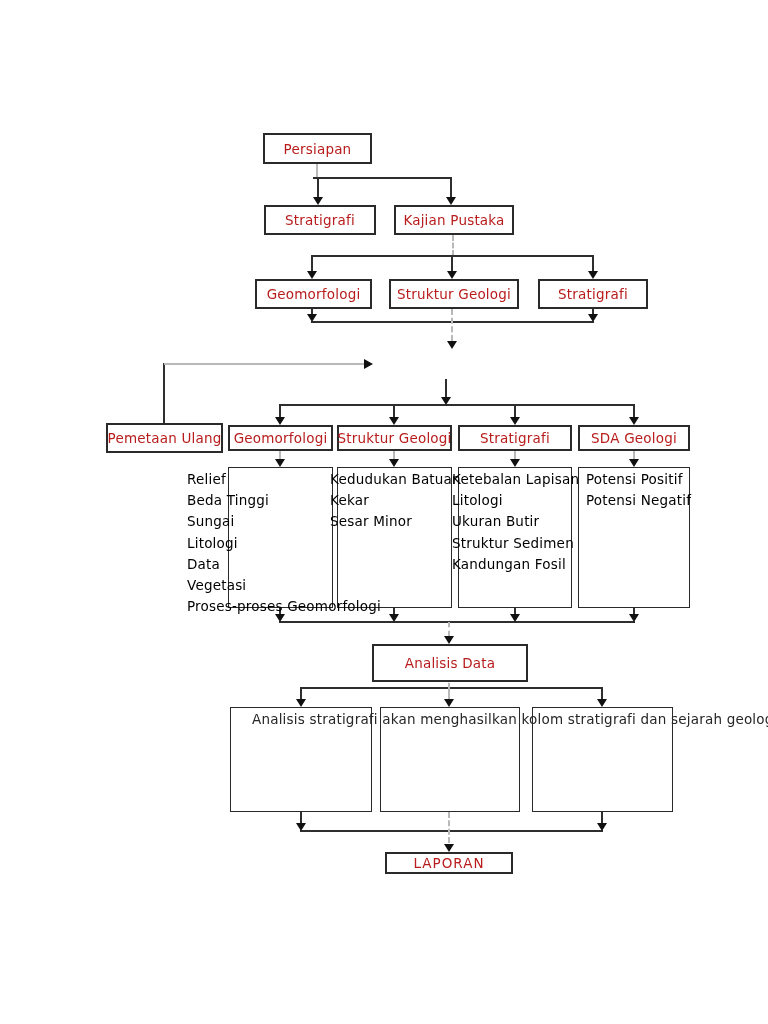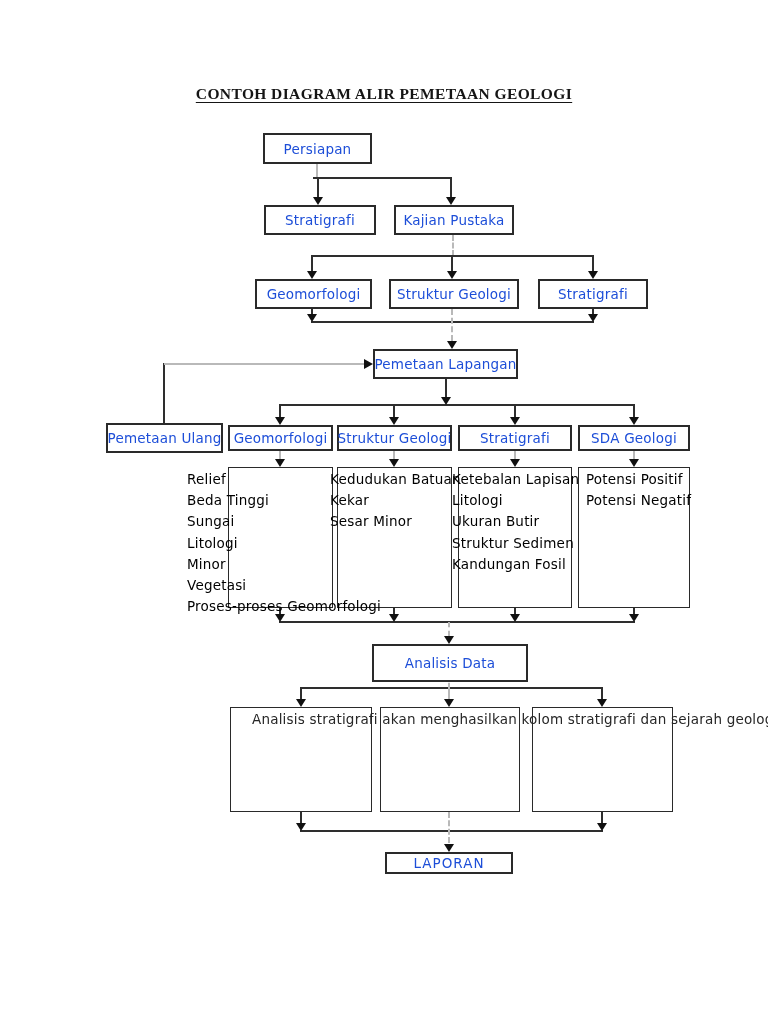--- a/index.html
+++ b/index.html
@@ -9,70 +9,68 @@
   }
   .title{
     position:absolute;left:0;top:85px;width:768px;text-align:center;
     font-family:"Liberation Serif","DejaVu Serif",serif;font-weight:bold;
     font-size:15.5px;letter-spacing:.4px;color:#151515;
     text-decoration:underline;text-underline-offset:3px;
   }
   .box{
     position:absolute;box-sizing:border-box;border:2px solid #2a2a2a;background:#ffffff;
     display:flex;align-items:center;justify-content:center;
-    font-size:13.5px;letter-spacing:.2px;color:#1d4ed8;white-space:nowrap;z-index:2;
+    font-size:13.5px;letter-spacing:.2px;color:#b91c1c;white-space:nowrap;z-index:2;
   }
   .box.thin{border-width:1.5px;}
   .hline,.vline{position:absolute;background:#2e2e2e;z-index:1;}
   .hline{height:2px;} .vline{width:2px;}
   .hline.faint{background:#b9b9b9;} .vline.faint{background:#b9b9b9;}
   .vdash{position:absolute;width:0;border-left:2px dashed #b9b9b9;z-index:1;}
   .arrow-down{position:absolute;width:0;height:0;z-index:3;
     border-left:5px solid transparent;border-right:5px solid transparent;border-top:8px solid #111;}
   .arrow-right{position:absolute;width:0;height:0;z-index:3;
     border-top:5px solid transparent;border-bottom:5px solid transparent;border-left:9px solid #111;}
   .detail-list{position:absolute;z-index:5;font-size:13.5px;line-height:21.2px;
     letter-spacing:.2px;color:#000000;white-space:nowrap;}
   .caption-band{position:absolute;left:0;top:711px;width:768px;height:20px;overflow:hidden;z-index:5;}
   .caption{position:absolute;top:0;font-size:13.5px;letter-spacing:.2px;color:#262626;white-space:nowrap;}
 </style>
 </head>
 <body>
 
 <div id="canvas">
 
-  <div class="title">CONTOH DIAGRAM ALIR PEMETAAN GEOLOGI</div>
 
   <div class="box" style="left:263px;top:133px;width:109px;height:31px">Persiapan</div>
   <div class="box" style="left:264px;top:205px;width:112px;height:30px">Stratigrafi</div>
   <div class="box" style="left:394px;top:205px;width:120px;height:30px">Kajian Pustaka</div>
 
   <div class="box" style="left:255px;top:279px;width:117px;height:30px">Geomorfologi</div>
   <div class="box" style="left:389px;top:279px;width:130px;height:30px">Struktur Geologi</div>
   <div class="box" style="left:538px;top:279px;width:110px;height:30px">Stratigrafi</div>
 
-  <div class="box" style="left:373px;top:349px;width:145px;height:30px">Pemetaan Lapangan</div>
   <div class="box" style="left:106px;top:423px;width:117px;height:30px">Pemetaan Ulang</div>
 
   <div class="box" style="left:228px;top:425px;width:105px;height:26px">Geomorfologi</div>
   <div class="box" style="left:337px;top:425px;width:115px;height:26px">Struktur Geologi</div>
   <div class="box" style="left:458px;top:425px;width:114px;height:26px">Stratigrafi</div>
   <div class="box" style="left:578px;top:425px;width:112px;height:26px">SDA Geologi</div>
 
   <div class="box thin" style="left:228px;top:467px;width:105px;height:141px"></div>
   <div class="box thin" style="left:337px;top:467px;width:115px;height:141px"></div>
   <div class="box thin" style="left:458px;top:467px;width:114px;height:141px"></div>
   <div class="box thin" style="left:578px;top:467px;width:112px;height:141px"></div>
 
   <div class="detail-list" style="left:187px;top:469px">
     <div>Relief</div>
     <div>Beda Tinggi</div>
     <div>Sungai</div>
     <div>Litologi</div>
-    <div>Minor</div>
+    <div>Data</div>
     <div>Vegetasi</div>
     <div>Proses-proses Geomorfologi</div>
   </div>
   <div class="detail-list" style="left:330px;top:469px">
     <div>Kedudukan Batuan</div>
     <div>Kekar</div>
     <div>Sesar Minor</div>
   </div>
   <div class="detail-list" style="left:452px;top:469px">
     <div>Ketebalan Lapisan</div>

